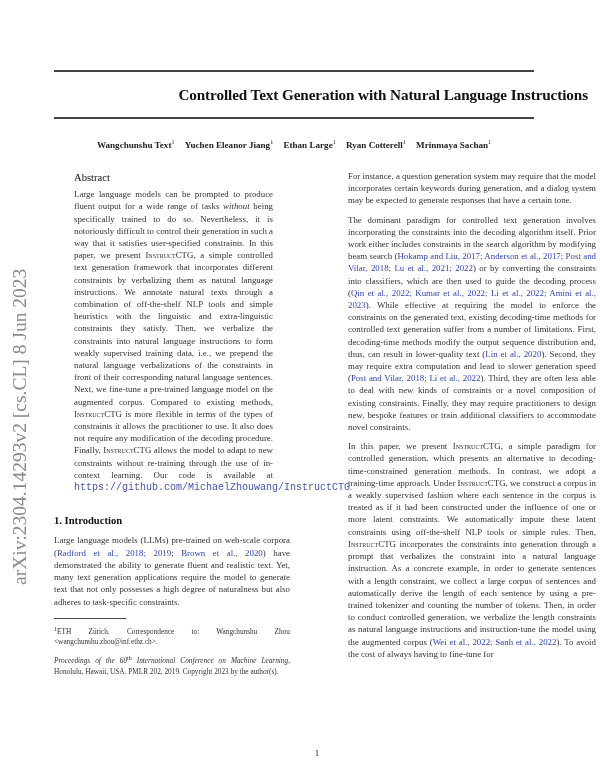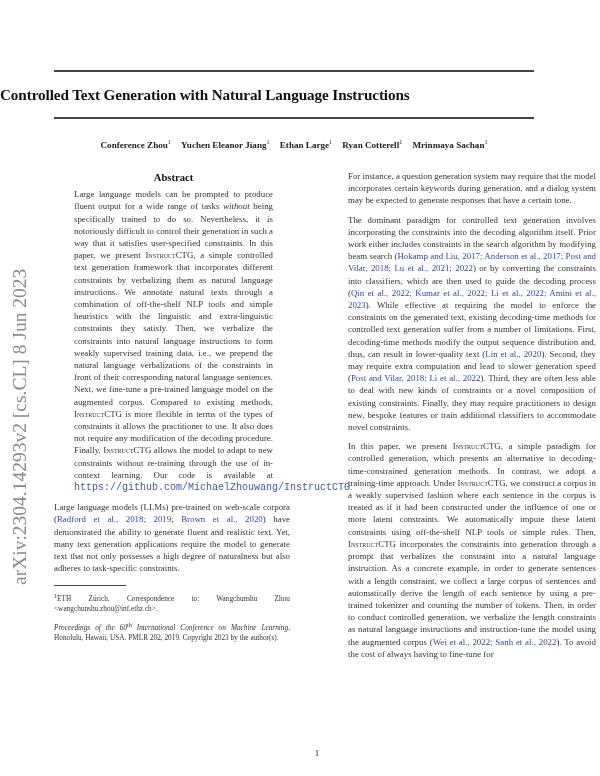--- a/index.html
+++ b/index.html
@@ -1,69 +1,70 @@
 <!DOCTYPE html>
 <html><head>
 <meta charset="utf-8">
 <style>
   html, body { margin:0; padding:0; background:#ffffff; }
   body { width:600px; height:776px; position:relative; overflow:hidden;
          font-family:"Liberation Serif","DejaVu Serif",serif; color:#222; }
   .rule { position:absolute; left:54px; width:480px; height:2px; background:#444; }
   #rule-top { top:70px; }
   #rule-bottom { top:117px; }
-  #title { position:absolute; top:86px; left:0; width:588px; text-align:left;
+  #title { position:absolute; top:86px; left:0; width:588px; text-align:right;
            font-weight:bold; font-size:15.2px; color:#111; letter-spacing:-0.1px; }
   #authors { position:absolute; top:139px; left:0; width:588px; text-align:center;
              font-weight:bold; font-size:9.1px; color:#222; }
   #authors .author { margin:0 4px; }
   #authors sup { font-weight:normal; font-size:6px; }
   #arxiv-wrap { position:absolute; left:9px; top:585px; width:1px; height:1px; }
   #arxiv-wrap span { position:absolute; left:0; top:0; transform:rotate(-90deg); transform-origin:left top;
            white-space:nowrap; font-size:19.5px; color:#8a8a8a; }
   .col { position:absolute; font-size:8.85px; line-height:12.2px; text-align:justify; color:#333; }
   #left-col { left:54px; top:170px; width:236px; }
   #right-col { left:300px; top:170px; width:248px;margin-left:48px; }
   #abstract-block { padding:0 17px 0 20px; }
-  #abstract-heading { text-align:center; font-weight:bold; font-size:10.6px; margin:2px 0 4px 0; color:#111; }
+  #abstract-heading { text-align:left; font-weight:normal; font-size:10.6px; margin:2px 0 4px 0; color:#111; }
   p { margin:0 0 7px 0; }
   .sc { font-variant:small-caps; }
   .cite { color:#3344aa; }
   .mono { font-family:"Liberation Mono","DejaVu Sans Mono",monospace; color:#4455aa; font-size:10px; }
   #intro-heading { font-weight:bold; font-size:10.6px; margin:21px 0 7px 0; color:#111; }
   #footnote-rule { width:72px; height:1px; background:#444; margin:10px 0 5px 0; }
   .footnote { font-size:7.3px; line-height:10px; margin:0 0 6px 0; color:#333; }
   #page-number { position:absolute; top:748px; left:0; width:634px; text-align:center; font-size:9px; color:#222; }
   i { }
 </style>
 </head>
 <body>
 
 <div class="rule" id="rule-top"></div>
 <div id="title">Controlled Text Generation with Natural Language Instructions</div>
 <div class="rule" id="rule-bottom"></div>
 
 <div id="authors">
-  <span class="author"><span>Conference Zhou</span><sup>1</sup></span>
+  <span class="author"><span>Wangchunshu Text</span><sup>1</sup></span>
   <span class="author"><span>Yuchen Eleanor Jiang</span><sup>1</sup></span>
   <span class="author"><span>Ethan Large</span><sup>1</sup></span>
   <span class="author"><span>Ryan Cotterell</span><sup>1</sup></span>
   <span class="author"><span>Mrinmaya Sachan</span><sup>1</sup></span>
 </div>
 
 <div id="arxiv-wrap">
   <span>arXiv:2304.14293v2  [cs.CL]  8 Jun 2023</span>
 </div>
 
 <div class="col" id="left-col">
   <div id="abstract-block">
     <div id="abstract-heading">Abstract</div>
     <p><span>Large language models can be prompted to produce fluent output for a wide range of tasks </span><i>without</i><span> being specifically trained to do so. Nevertheless, it is notoriously difficult to control their generation in such a way that it satisfies user-specified constraints. In this paper, we present </span><span class="sc">Instruct</span><span>CTG</span><span>, a simple controlled text generation framework that incorporates different constraints by verbalizing them as natural language instructions. We annotate natural texts through a combination of off-the-shelf NLP tools and simple heuristics with the linguistic and extra-linguistic constraints they satisfy. Then, we verbalize the constraints into natural language instructions to form weakly supervised training data, i.e., we prepend the natural language verbalizations of the constraints in front of their corresponding natural language sentences. Next, we fine-tune a pre-trained language model on the augmented corpus. Compared to existing methods, </span><span class="sc">Instruct</span><span>CTG</span><span> is more flexible in terms of the types of constraints it allows the practitioner to use. It also does not require any modification of the decoding procedure. Finally, </span><span class="sc">Instruct</span><span>CTG</span><span> allows the model to adapt to new constraints without re-training through the use of in-context learning. Our code is available at </span><span class="mono">https://github.com/MichaelZhouwang/InstructCTG</span><span>.</span></p>
   </div>
 
+  <div id="intro-heading">1. Introduction</div>
   <p><span>Large language models (LLMs) pre-trained on web-scale corpora (</span><span class="cite">Radford et al., 2018; 2019</span><span>; </span><span class="cite">Brown et al., 2020</span><span>) have demonstrated the ability to generate fluent and realistic text. Yet, many text generation applications require the model to generate text that not only possesses a high degree of naturalness but also adheres to task-specific constraints.</span></p>
 
   <div id="footnote-rule"></div>
   <p class="footnote"><sup>1</sup><span>ETH Zürich. Correspondence to: Wangchunshu Zhou &lt;wangchunshu.zhou@inf.ethz.ch&gt;.</span></p>
   <p class="footnote"><i>Proceedings of the 60</i><sup>th</sup><i> International Conference on Machine Learning</i><span>, Honolulu, Hawaii, USA. PMLR 202, 2019. Copyright 2023 by the author(s).</span></p>
 </div>
 
 <div class="col" id="right-col">
   <p>For instance, a question generation system may require that the model incorporates certain keywords during generation, and a dialog system may be expected to generate responses that have a certain tone.</p>
   <p><span>The dominant paradigm for controlled text generation involves incorporating the constraints into the decoding algorithm itself. Prior work either includes constraints in the search algorithm by modifying beam search (</span><span class="cite">Hokamp and Liu, 2017; Anderson et al., 2017; Post and Vilar, 2018; Lu et al., 2021; 2022</span><span>) or by converting the constraints into classifiers, which are then used to guide the decoding process (</span><span class="cite">Qin et al., 2022; Kumar et al., 2022; Li et al., 2022; Amini et al., 2023</span><span>). While effective at requiring the model to enforce the constraints on the generated text, existing decoding-time methods for controlled text generation suffer from a number of limitations. First, decoding-time methods modify the output sequence distribution and, thus, can result in lower-quality text (</span><span class="cite">Lin et al., 2020</span><span>). Second, they may require extra computation and lead to slower generation speed (</span><span class="cite">Post and Vilar, 2018; Li et al., 2022</span><span>). Third, they are often less able to deal with new kinds of constraints or a novel composition of existing constraints. Finally, they may require practitioners to design new, bespoke features or train additional classifiers to accommodate novel constraints.</span></p>

